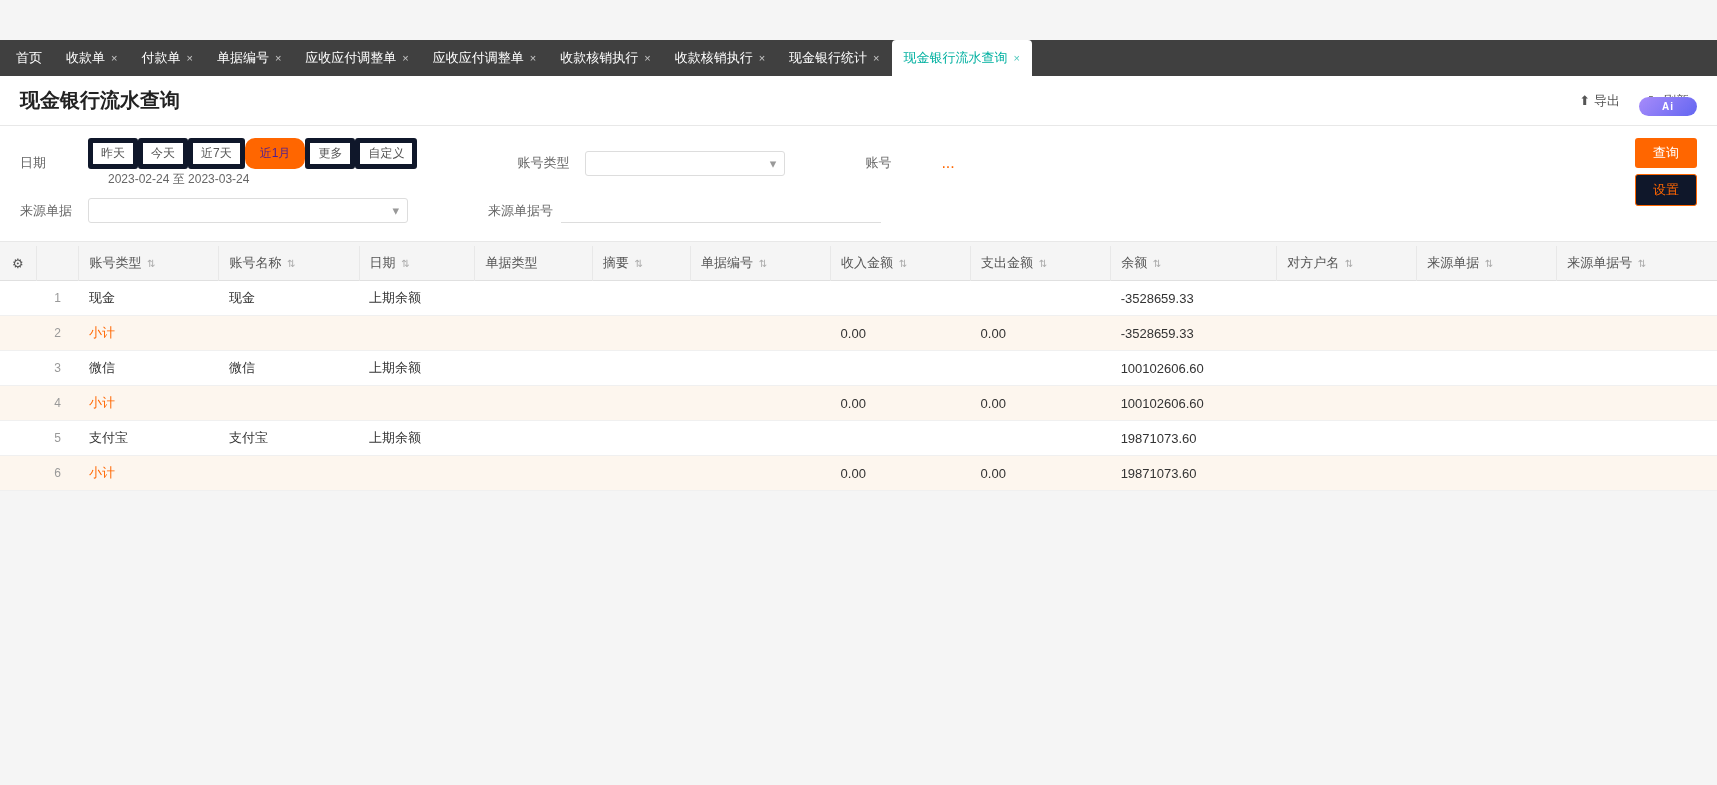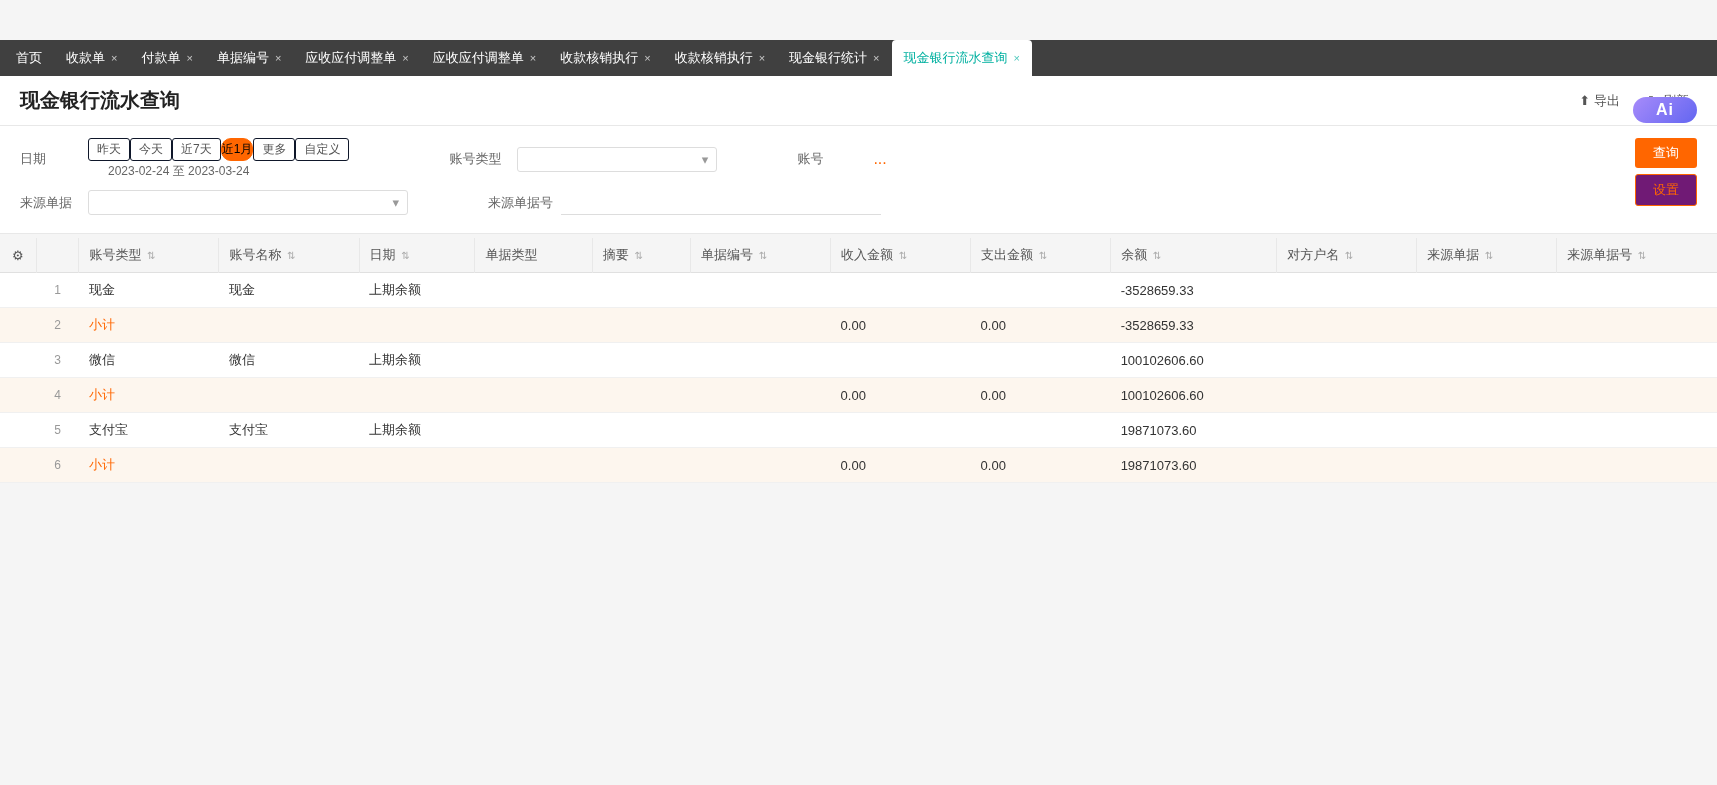--- a/index.html
+++ b/index.html
@@ -85,33 +85,33 @@
       border-bottom: 1px solid #e8e8e8;
     }
     .filter-label {
       color: #666;
       font-size: 13px;
       min-width: 60px;
       margin-right: 8px;
     }
     .date-btn {
       padding: 2px 8px;
-      border: 1px solid #0f172a;
+      border: 5px solid #0f172a;
       border-radius: 3px;
       background: #fff;
       color: #555;
       cursor: pointer;
       font-size: 12px;
     }
     .date-btn.active {
       background: #f60;
-      color: #000000;
+      color: #4c1d95;
       border-color: #f60;
       border-radius: 10px;
-      padding: 2px 0;
+      padding: 2px 10px;
     }
     .filter-select {
       display: flex;
       align-items: center;
       border: 1px solid #ddd;
       border-radius: 3px;
       padding: 4px 8px;
       min-width: 200px;
       background: #fff;
       cursor: pointer;
@@ -141,21 +141,21 @@
     .btn-query {
       background: #f60;
       color: #fff;
       border: none;
       border-radius: 3px;
       padding: 6px 18px;
       font-size: 13px;
       cursor: pointer;
     }
     .btn-settings {
-      background: #701a75;
+      background: #0f172a;
       color: #f60;
       border: 1px solid #f60;
       border-radius: 3px;
       padding: 6px 14px;
       font-size: 13px;
       cursor: pointer;
     }
     .right-buttons {
       display: flex;
       flex-direction: column;
@@ -254,21 +254,21 @@
 
     
     .ai-badge {
       position: fixed;
       right: 20px;
       top: 97px;
       background: linear-gradient(135deg, #a78bfa, #6366f1);
       color: white;
       border-radius: 20px;
       padding: 4px 23px;
-      font-size: 16px;
+      font-size: 10px;
       font-weight: bold;
       letter-spacing: 1px;
       cursor: pointer;
     }
   </style>
 </head>
 <body>
 
 <nav class="top-nav">
   <div class="nav-home">首页</div>

